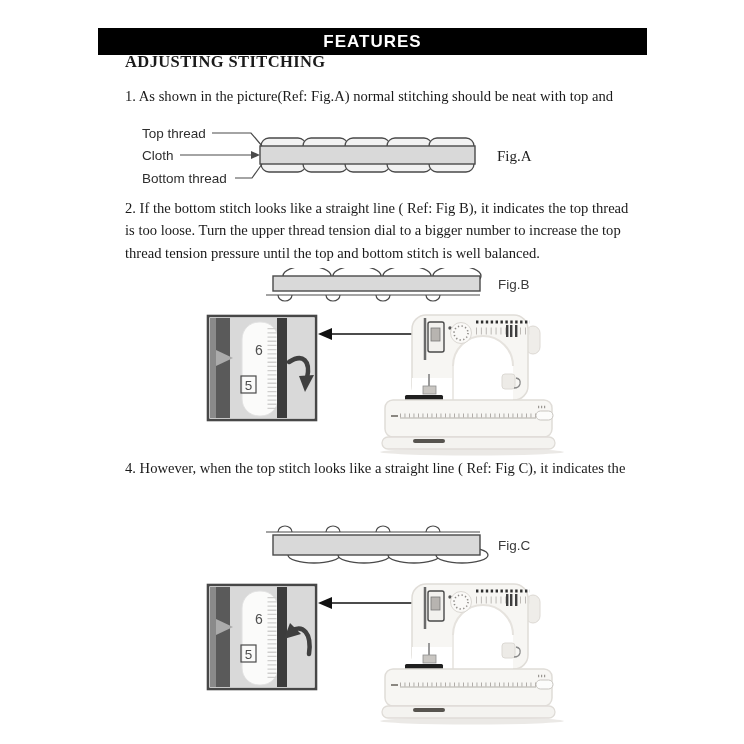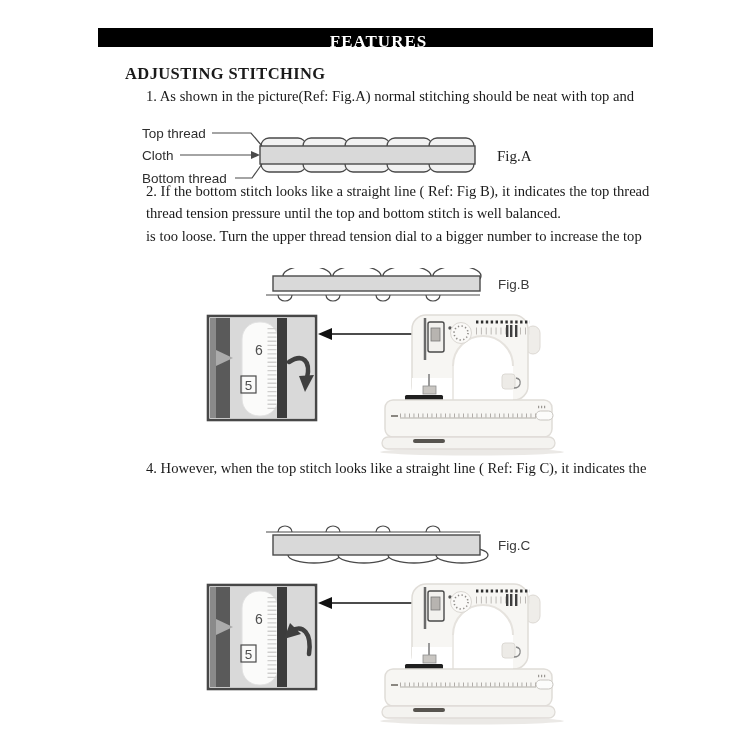--- a/index.html
+++ b/index.html
@@ -1,32 +1,32 @@
 <!DOCTYPE html>
 <html><head>
 <meta charset="utf-8">
 <style>
   html,body{margin:0;padding:0;background:#ffffff;}
   .page{
     position:relative;width:744px;height:744px;background:#ffffff;overflow:hidden;
     font-family:"Liberation Serif", serif;color:#1a1a1a;
   }
   .features-bar{
-    position:absolute;left:98px;top:28px;width:549px;height:19px;background:#000000;
+    position:absolute;left:98px;top:28px;width:549px;height:27px;background:#000000;
     color:#ffffff;text-align:center;line-height:27px;font-weight:bold;font-size:17px;
-    letter-spacing:1px;font-family:Liberation Serif, serif;padding-left:6px;
+    letter-spacing:1px;font-family:Liberation Sans, sans-serif;
   }
   .section-title{
-    position:absolute;left:125px;top:64px;font-weight:bold;font-size:16.5px;
+    position:absolute;left:125px;top:52px;font-weight:bold;font-size:16.5px;
     letter-spacing:0.4px;font-family:"Liberation Serif", serif;
   }
   .step{position:absolute;left:125px;width:510px;font-size:14.6px;}
-  .step .ln{line-height:22.4px;white-space:nowrap;margin-left:21px;}
+  .step .ln{line-height:22.4px;white-space:nowrap;}
   .step1{top:85px;}
-  .step2{top:180px;}
+  .step2{top:197px;}
   .step3{top:457px;}
   .figsvg{position:absolute;}
   .figA{left:125px;top:123px;}
   .figB{left:125px;top:268px;}
   .figC{left:125px;top:524px;}
   .mach1{left:200px;top:308px;}
   .mach2{left:200px;top:577px;}
 </style>
 </head>
 <body>
@@ -71,22 +71,22 @@
     <polygon points="135,32 126,28 126,36" fill="#4a4a4a"></polygon>
 
     <text x="17" y="15" font-family="Liberation Sans, sans-serif" font-size="13.5" fill="#2e2e2e">Top thread</text>
     <text x="17" y="37" font-family="Liberation Sans, sans-serif" font-size="13.5" fill="#2e2e2e">Cloth</text>
     <text x="17" y="60" font-family="Liberation Sans, sans-serif" font-size="13.5" fill="#2e2e2e">Bottom thread</text>
     <text x="372" y="38" font-family="Liberation Serif, serif" font-size="15" fill="#222">Fig.A</text>
   </svg>
 
   <div class="step step2">
     <div class="ln">2. If the bottom stitch looks like a straight line ( Ref: Fig B), it indicates the top thread</div>
+    <div class="ln">is too loose. Turn the upper thread tension dial to a bigger number to increase the top</div>
     <div class="ln">thread tension pressure until the top and bottom stitch is well balanced.</div>
-    <div class="ln">is too loose. Turn the upper thread tension dial to a bigger number to increase the top</div>
   </div>
 
   <svg class="figsvg figB" width="420" height="42" viewBox="0 0 420 42">
     <g fill="#ffffff" stroke="#4a4a4a" stroke-width="1.3">
       <ellipse cx="182" cy="8" rx="24" ry="10"></ellipse>
       <ellipse cx="232" cy="8" rx="24" ry="10"></ellipse>
       <ellipse cx="282" cy="8" rx="24" ry="10"></ellipse>
       <ellipse cx="332" cy="8" rx="24" ry="10"></ellipse>
     </g>
     <rect x="148" y="8" width="207" height="15" fill="#d9d9d9" stroke="#4a4a4a" stroke-width="1.4"></rect>

